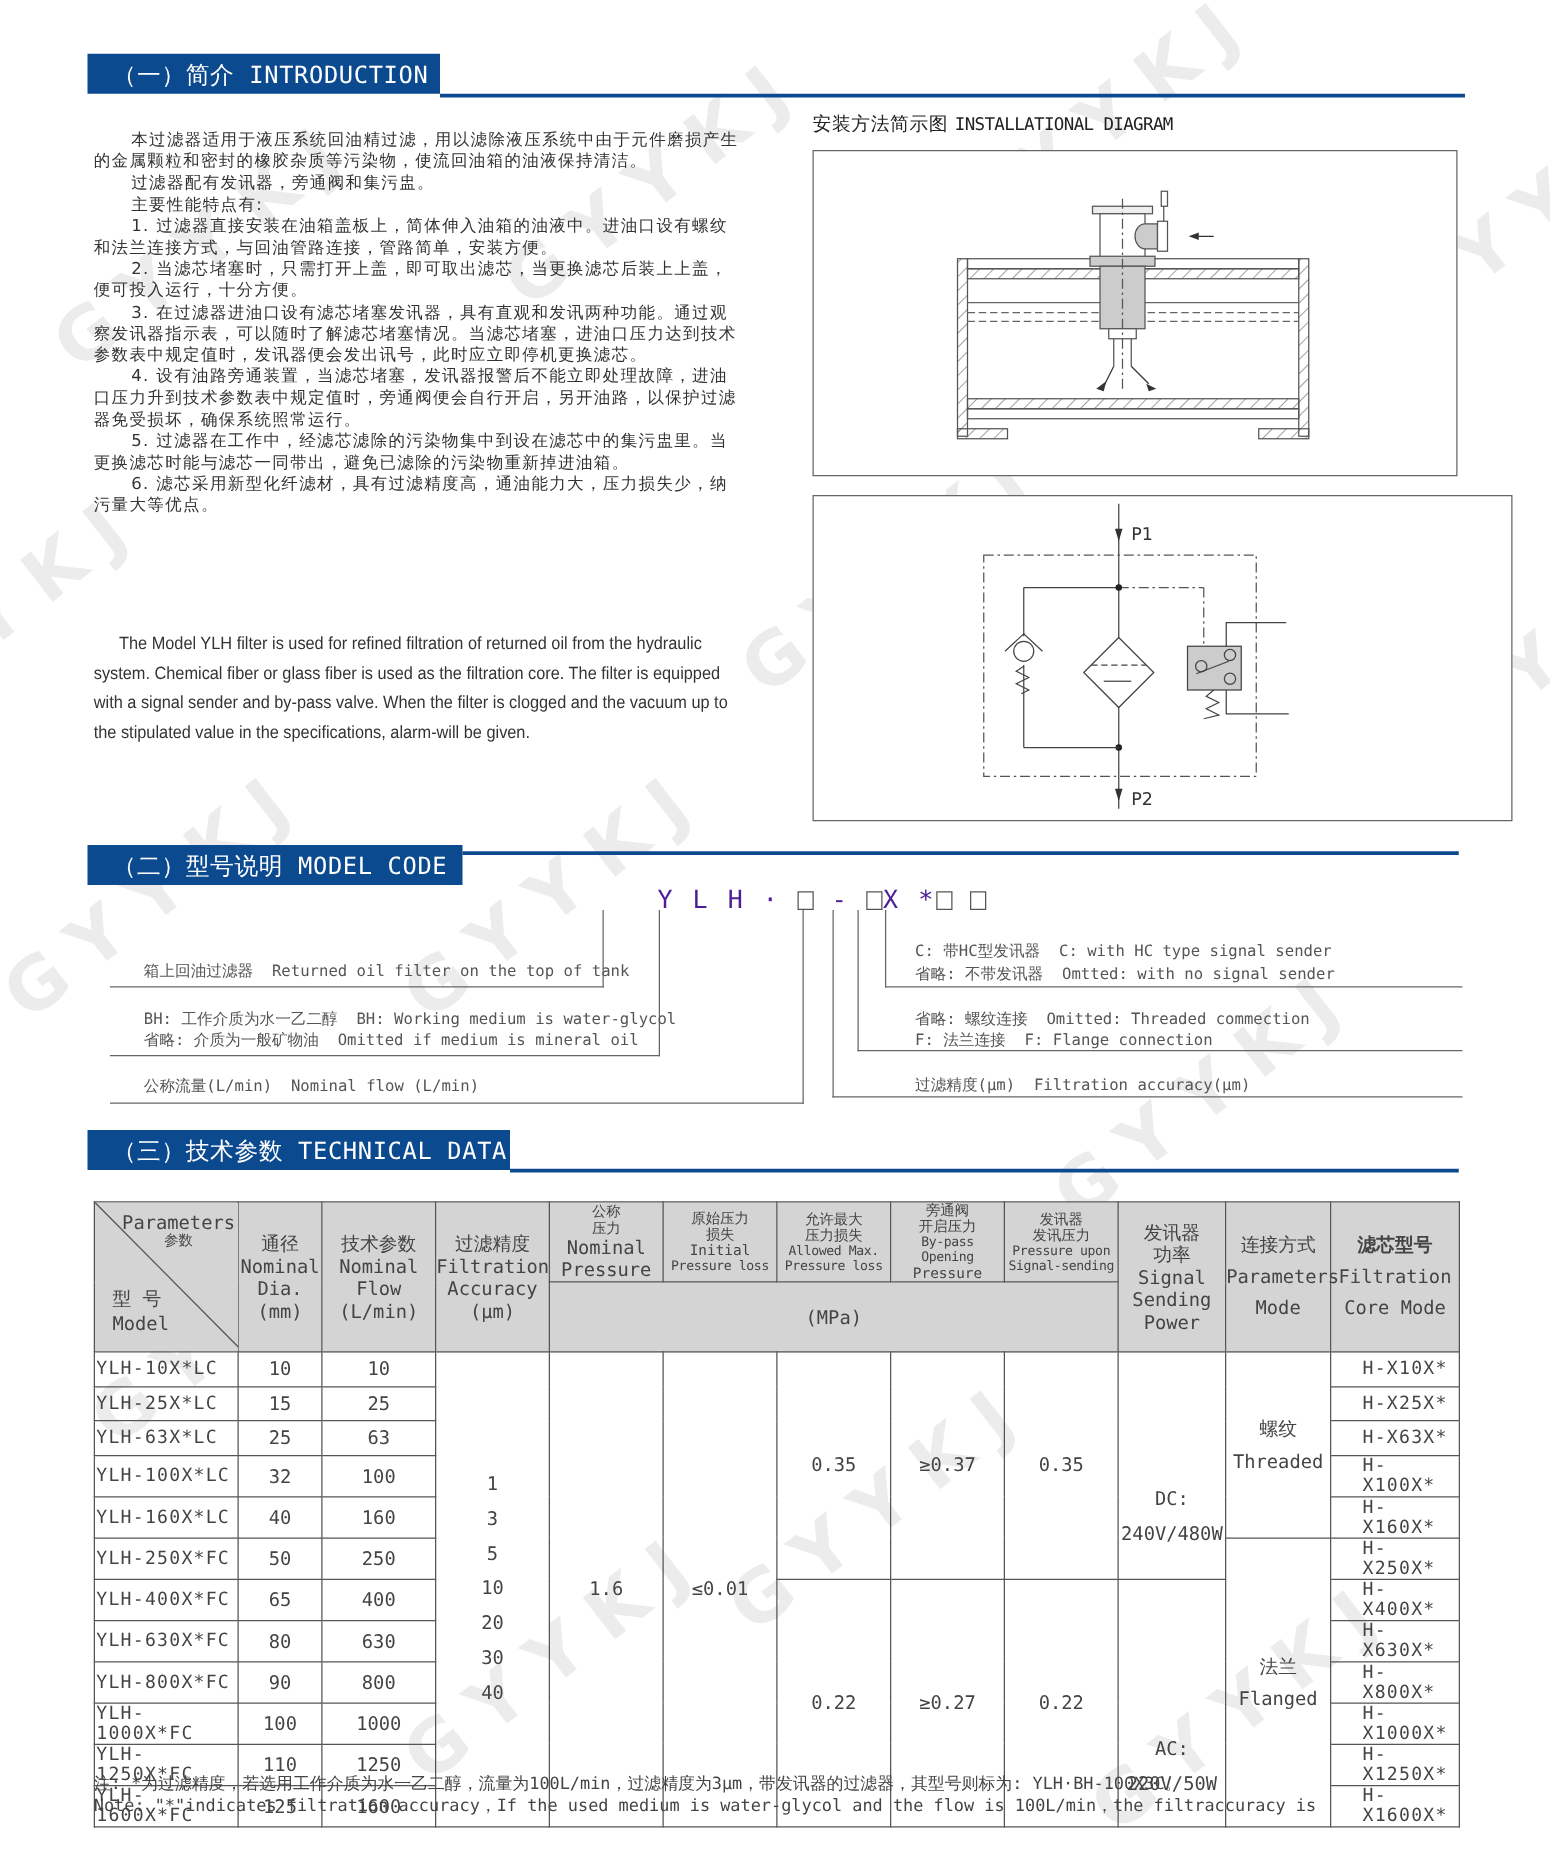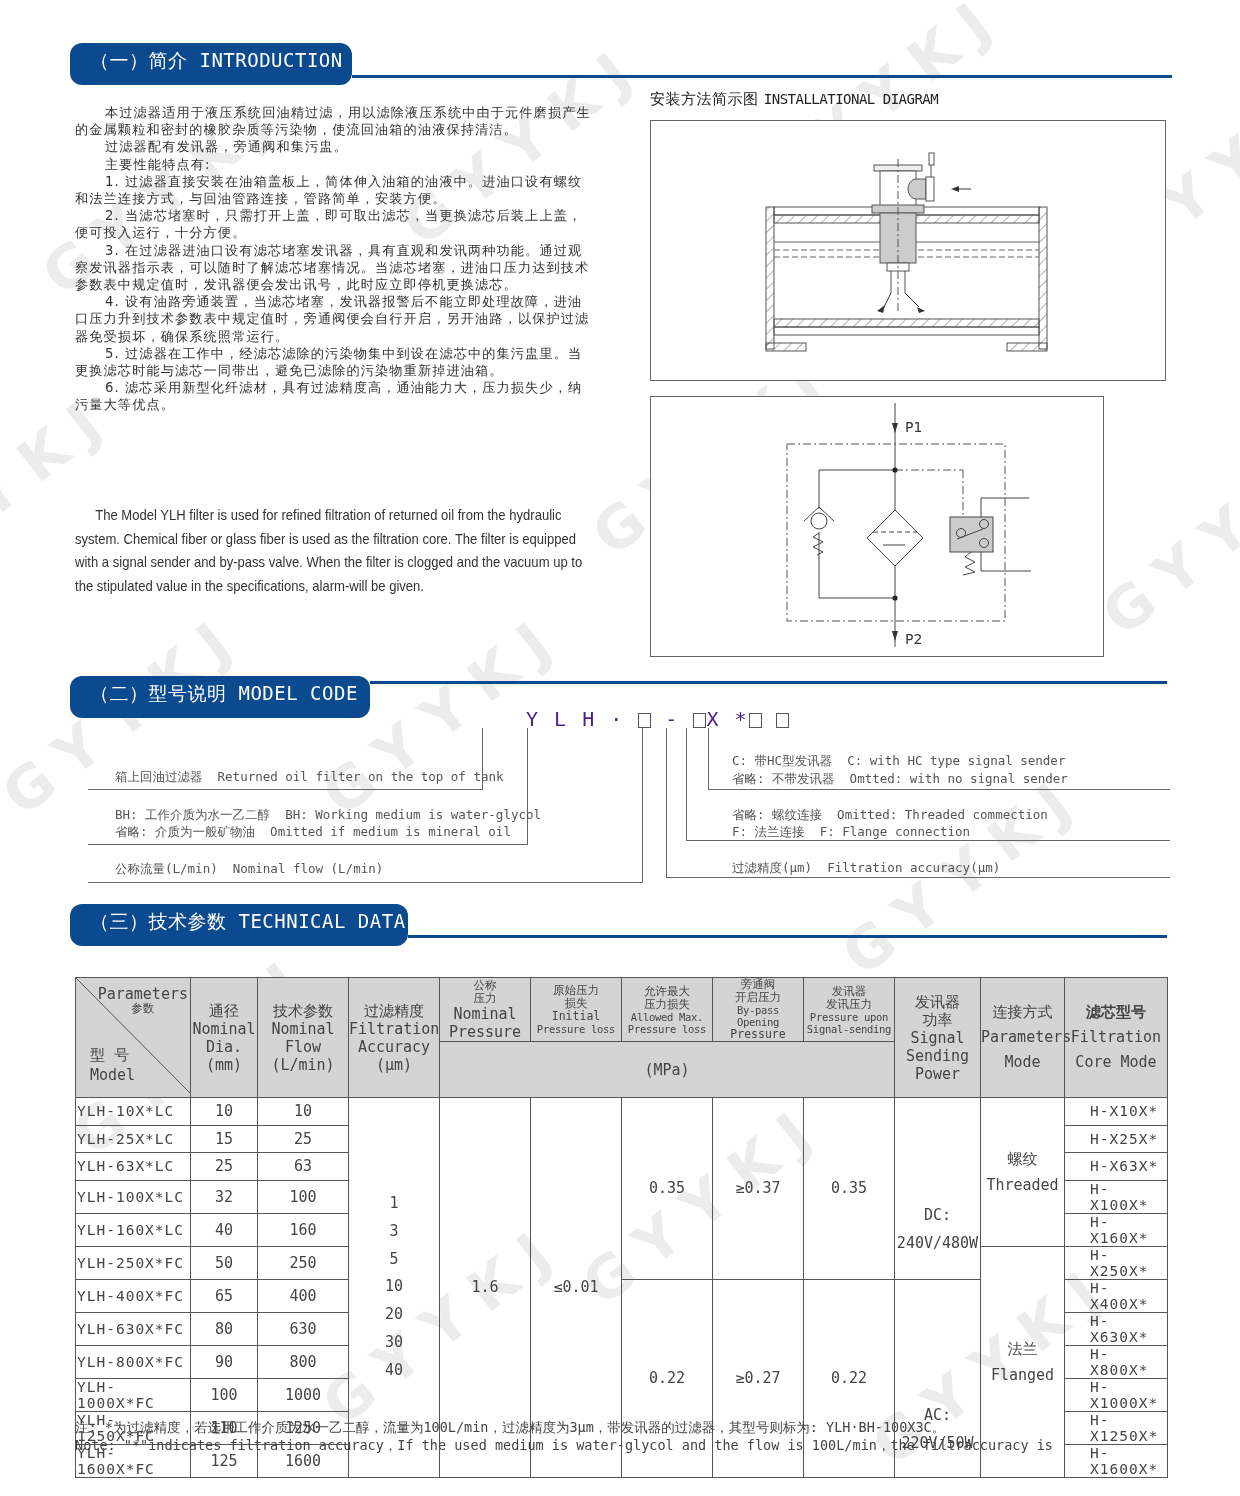--- a/index.html
+++ b/index.html
@@ -1,31 +1,31 @@
 <!DOCTYPE html>
 <html><head>
 <meta charset="utf-8">
 <style>
   html,body{margin:0;padding:0;background:#fff;}
   body{width:1240px;height:1496px;position:relative;overflow:hidden;font-family:"DejaVu Sans Mono","Liberation Mono",monospace;color:#333;}
-  .sec-head{position:absolute;left:70px;height:42px;background:#0c4a8f;color:#fff;font-family:"DejaVu Sans Mono",monospace;font-size:19px;line-height:34px;padding-left:20px;box-sizing:border-box;letter-spacing:0.5px;border-radius:12px;}
+  .sec-head{position:absolute;left:70px;height:32px;background:#0c4a8f;color:#fff;font-family:"DejaVu Sans Mono",monospace;font-size:19px;line-height:34px;padding-left:20px;box-sizing:border-box;letter-spacing:0.5px;}
   .sec-rule{position:absolute;height:3px;background:#0c4a8f;}
   .intro-cn{position:absolute;left:75px;top:104px;width:520px;font-family:"DejaVu Sans",sans-serif;font-size:13.2px;line-height:17.2px;color:#333;letter-spacing:1.1px;}
   .intro-cn p{margin:0;}
   .intro-cn .ind{text-indent:30px;}
   .intro-en{position:absolute;left:75px;top:504px;width:520px;font-family:"Liberation Sans",sans-serif;font-size:14.2px;line-height:23.6px;color:#333;transform:scaleX(0.92);transform-origin:left top;width:565px;}
   .intro-en p{margin:0;text-indent:22px;}
   .diag-title{position:absolute;left:650px;top:90px;font-family:"DejaVu Sans",sans-serif;font-size:15px;color:#222;letter-spacing:0.5px;}
   .diag-title .en{font-family:"DejaVu Sans Mono",monospace;font-size:14px;letter-spacing:-0.5px;}
   .box{position:absolute;border:1.5px solid #666;box-sizing:border-box;background:#fff;}
   .mc-text{position:absolute;font-family:"DejaVu Sans Mono",monospace;font-size:12.5px;color:#555;white-space:pre;line-height:17px;}
   .mc-line{position:absolute;background:#666;}
   .code-str{position:absolute;left:526px;top:707px;font-family:"DejaVu Sans Mono",monospace;font-size:20px;color:#4c1d95;letter-spacing:2px;white-space:pre;}
   .sq{display:inline-block;width:13px;height:15px;border:1.3px solid #555;vertical-align:-2px;box-sizing:border-box;}
-  table.tech{position:absolute;left:75px;top:961px;width:1092px;border-collapse:collapse;table-layout:fixed;font-family:"DejaVu Sans Mono",monospace;color:#444;margin-top:16px;}
+  table.tech{position:absolute;left:75px;top:961px;width:1092px;border-collapse:collapse;table-layout:fixed;font-family:"DejaVu Sans Mono",monospace;color:#444;}
   table.tech td{border:1.5px solid #555;text-align:center;vertical-align:middle;padding:0;font-size:15px;}
   table.tech thead td{background:#d4d4d4;line-height:18px;}
   table.tech tbody td{height:26.5px;}
   table.tech tbody td.model{text-align:left;padding-left:1px;letter-spacing:1px;font-size:14.5px;}
   table.tech tbody td.core{text-align:left;padding-left:25px;letter-spacing:1px;font-size:14.5px;}
   .small{font-size:11.5px;line-height:13px;}
   .xsmall{font-size:10.5px;line-height:12px;letter-spacing:-0.3px;}
   .note{position:absolute;left:75px;top:1418px;width:1100px;font-family:"DejaVu Sans Mono",monospace;font-size:13.5px;line-height:18px;color:#444;}
   .note p{margin:0;}
   .wm{position:absolute;font-family:"DejaVu Sans",sans-serif;font-weight:bold;font-size:58px;color:rgba(150,150,150,0.18);letter-spacing:18px;transform:rotate(-38deg);white-space:nowrap;pointer-events:none;}
@@ -106,21 +106,21 @@
     <line x1="240" y1="150" x2="240" y2="172" stroke="#555"></line>
     <line x1="254" y1="150" x2="254" y2="172" stroke="#555"></line>
     <line x1="247" y1="38" x2="247" y2="190" stroke="#555" stroke-dasharray="8,3,2,3"></line>
     <path d="M240 172 L232 188" stroke="#333" fill="none"></path>
     <path d="M254 172 L268 186" stroke="#333" fill="none"></path>
     <polygon points="226,190 234,184 232,192" fill="#333"></polygon>
     <polygon points="274,190 266,186 268,192" fill="#333"></polygon>
   </svg>
 </div>
 
-<div class="box" style="left:650px;top:396px;width:454px;height:261px;">
+<div class="box" style="left:650px;top:396px;width:560px;height:261px;">
   <svg width="514" height="258" viewBox="0 0 514 258">
     <line x1="244" y1="6" x2="244" y2="250" stroke="#444"></line>
     <polygon points="244,36 241,26 247,26" fill="#333"></polygon>
     <polygon points="244,244 241,234 247,234" fill="#333"></polygon>
     <rect x="136" y="47" width="218" height="177" fill="none" stroke="#555" stroke-dasharray="8,3,2,3"></rect>
     <line x1="168" y1="73" x2="244" y2="73" stroke="#444"></line>
     <line x1="244" y1="73" x2="312" y2="73" stroke="#555" stroke-dasharray="8,3,2,3"></line>
     <line x1="312" y1="73" x2="312" y2="120" stroke="#555" stroke-dasharray="8,3,2,3"></line>
     <circle cx="244" cy="73" r="2.6" fill="#222"></circle>
     <circle cx="244" cy="201" r="2.6" fill="#222"></circle>

